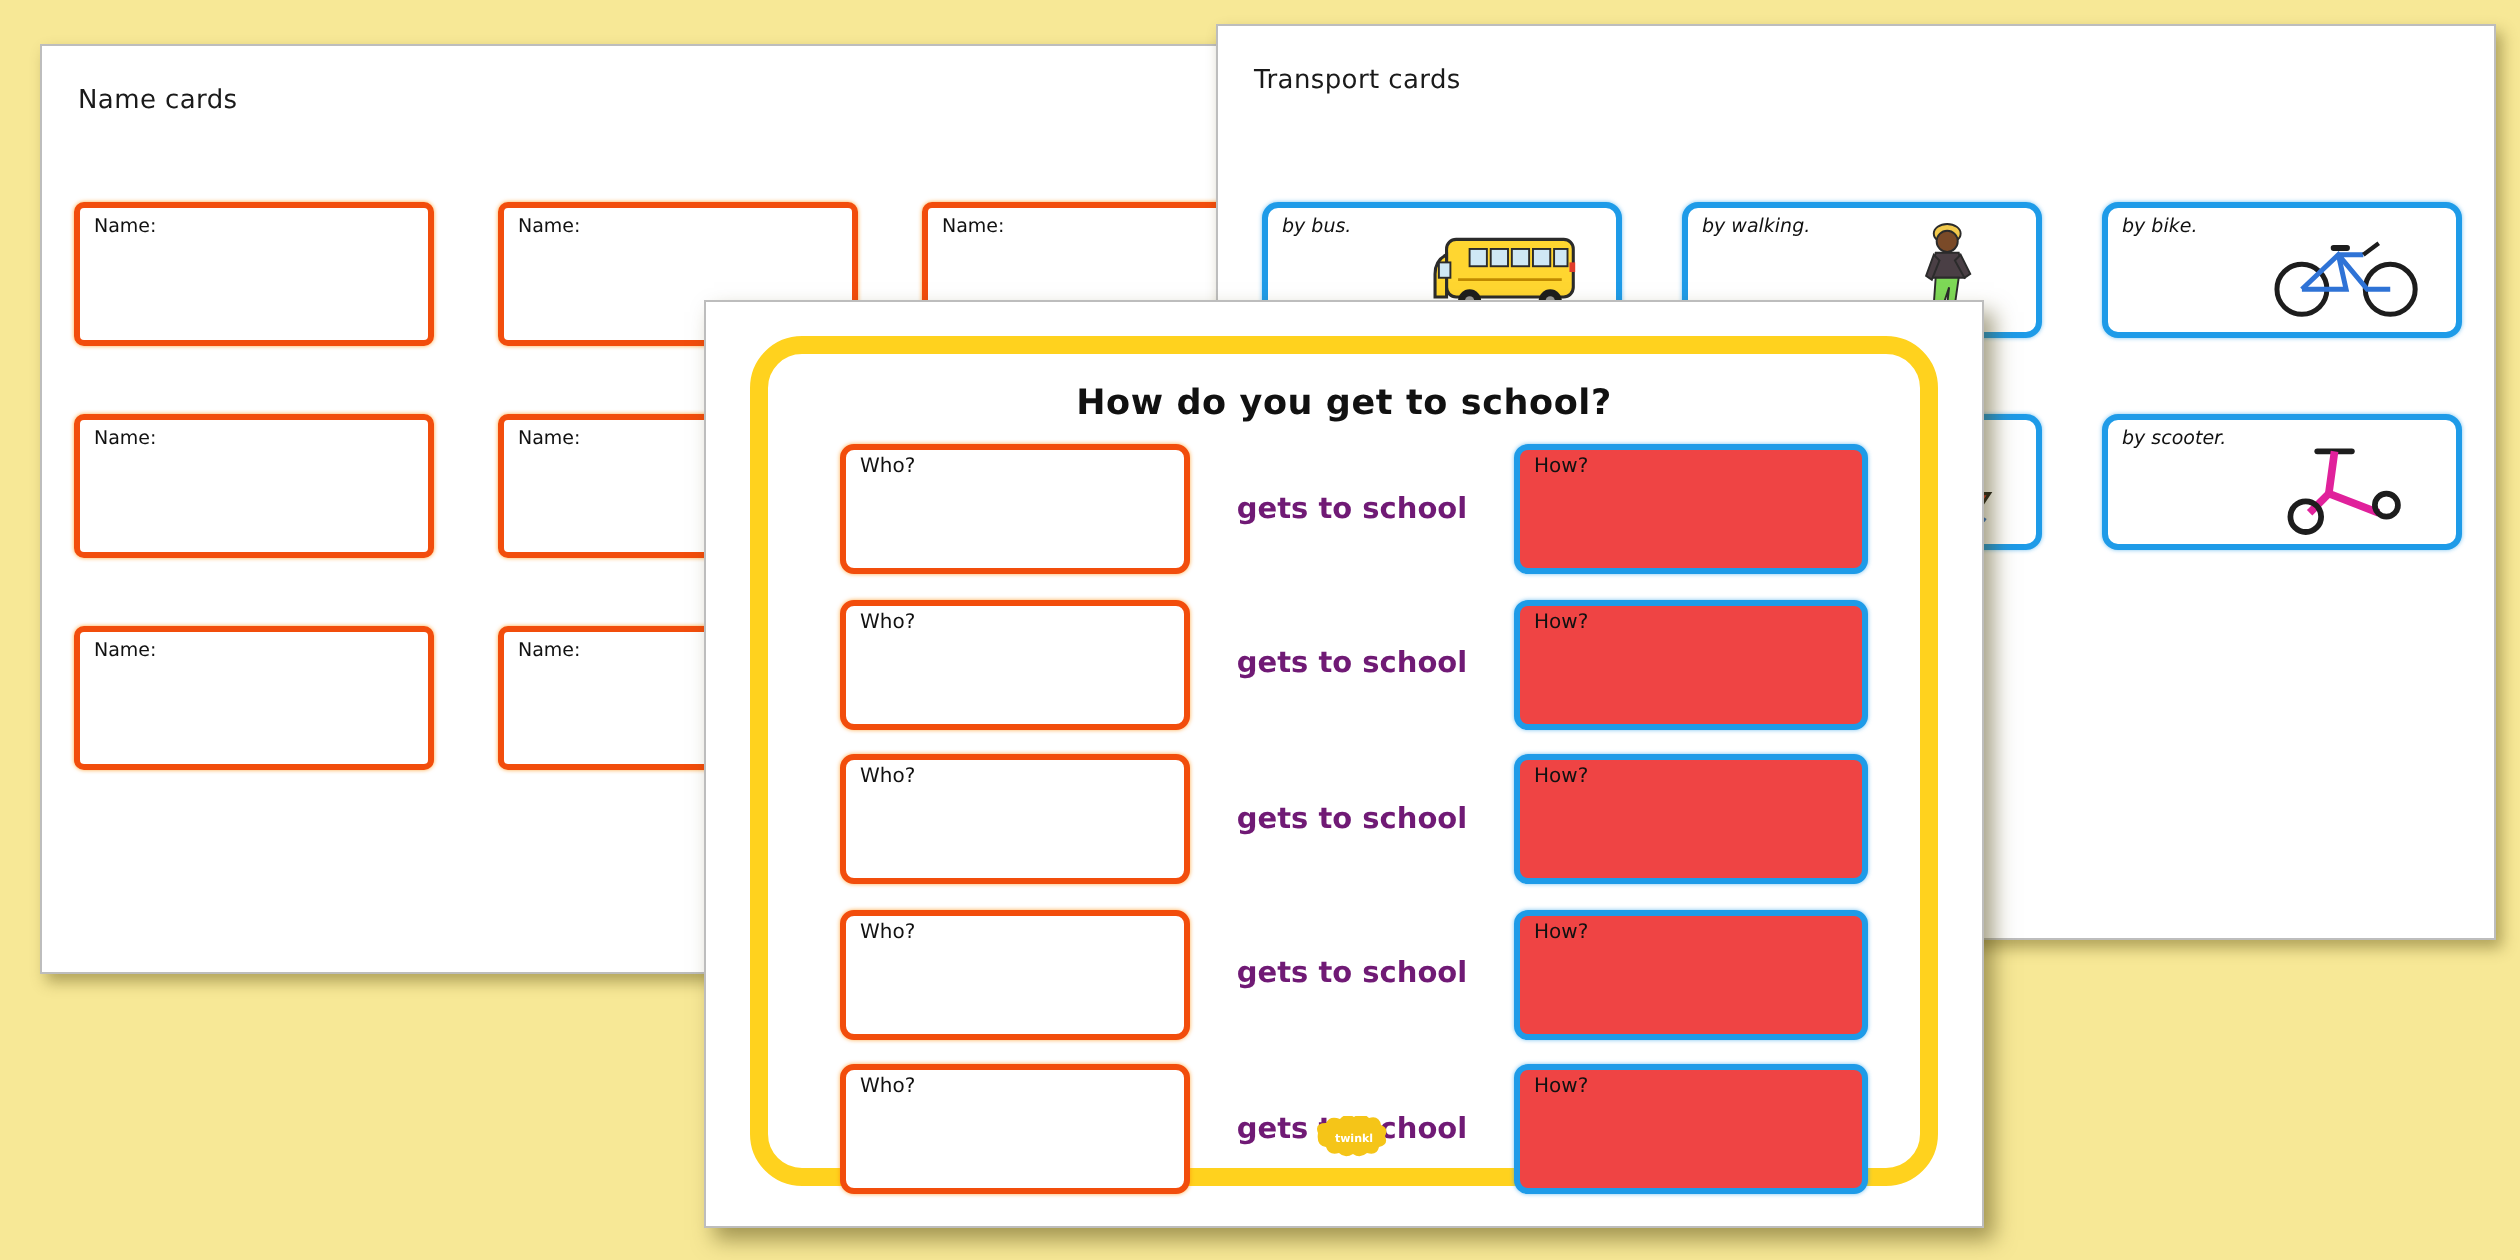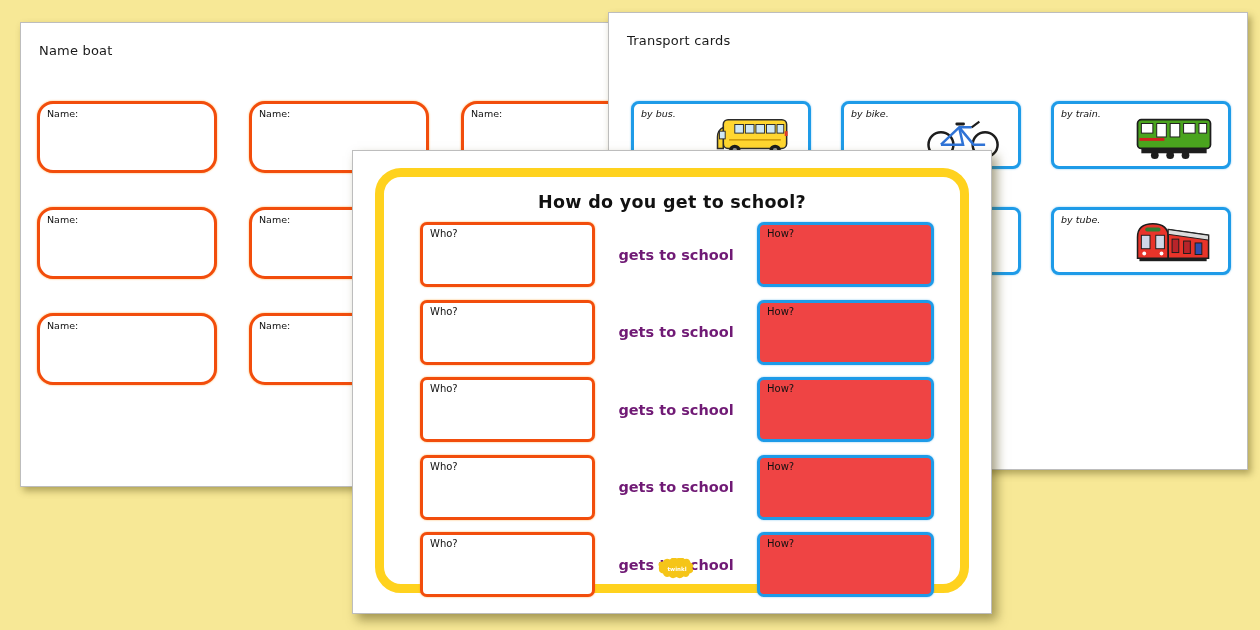--- a/index.html
+++ b/index.html
@@ -40,21 +40,21 @@
     left: 16px; top: 78px;
     width: 570px;
     display: grid;
     grid-template-columns: repeat(3, 180px);
     grid-template-rows: repeat(3, 72px);
     column-gap: 32px;
     row-gap: 34px;
   }
   .name-card {
     border: 3px solid #f24d0c;
-    border-radius: 16px;
+    border-radius: 5px;
     background: #fff;
     position: relative;
     box-shadow: 0 0 2px rgba(255,140,0,.75);
   }
   .name-card .lbl {
     position: absolute;
     left: 7px; top: 4px;
     font-size: 9.5px;
     color: #111;
   }
@@ -177,21 +177,21 @@
     bottom: -6px;
     width: 46px; height: 22px;
     z-index: 20;
   }
   .logo svg { width: 100%; height: 100%; display: block; }
 </style>
 </head>
 <body>
 
 <div class="sheet" id="name-sheet">
-  <div class="sheet-title">Name boat</div>
+  <div class="sheet-title">Name cards</div>
   <div class="name-grid">
     <div class="name-card">
         <span class="lbl">Name:</span>
       </div>
     <div class="name-card">
         <span class="lbl">Name:</span>
       </div>
     <div class="name-card">
         <span class="lbl">Name:</span>
       </div>
@@ -235,20 +235,35 @@
           <line x1="24" y1="33" x2="78" y2="33" stroke="#c08a00" stroke-width="1.4"></line>
           <circle cx="30" cy="44" r="6" fill="#1d1d1d"></circle>
             <circle cx="30" cy="44" r="2.4" fill="#9a9a9a"></circle>
           <circle cx="72" cy="44" r="6" fill="#1d1d1d"></circle>
             <circle cx="72" cy="44" r="2.4" fill="#9a9a9a"></circle>
           <rect x="82" y="24" width="3" height="5" fill="#e03c2a"></rect>
         </svg>
       </div>
     </div>
 
+    <div class="trans-card">
+      <span class="lbl">by walking.</span>
+      <div class="pic">
+        <svg viewBox="0 0 100 58">
+          <ellipse cx="60" cy="9" rx="7" ry="5" fill="#f2c94c" stroke="#2b2b2b" stroke-width="1"></ellipse>
+          <circle cx="60" cy="13" r="5.5" fill="#7a4a28" stroke="#2b2b2b" stroke-width="1"></circle>
+          <path d="M54 19 h12 l3 13 h-18z" fill="#4a3f45" stroke="#2b2b2b" stroke-width="1"></path>
+          <path d="M53 20 l-4 11 l3 2 l4 -10z" fill="#4a3f45" stroke="#2b2b2b" stroke-width="1"></path>
+          <path d="M67 20 l5 10 l-3 2 l-5 -9z" fill="#4a3f45" stroke="#2b2b2b" stroke-width="1"></path>
+          <path d="M54 32 h12 l-2 14 h-4 l1 -9 l-3 9 h-5z" fill="#7ed957" stroke="#2b2b2b" stroke-width="1"></path>
+          <path d="M52 46 h8 v4 h-9z" fill="#8a5a2b" stroke="#2b2b2b" stroke-width="1"></path>
+          <path d="M62 46 h8 v4 h-9z" fill="#8a5a2b" stroke="#2b2b2b" stroke-width="1"></path>
+        </svg>
+      </div>
+    </div>
 
 
     <div class="trans-card">
       <span class="lbl">by bike.</span>
       <div class="pic">
         <svg viewBox="0 0 100 58">
           <circle cx="26" cy="38" r="13" fill="none" stroke="#1d1d1d" stroke-width="2.6"></circle>
           <circle cx="72" cy="38" r="13" fill="none" stroke="#1d1d1d" stroke-width="2.6"></circle>
           <path d="M26 38 L45 20 L60 38 L72 38 M45 20 L58 20" fill="none" stroke="#2f73d6" stroke-width="2.6"></path>
           <path d="M45 20 L49 38 L26 38" fill="none" stroke="#2f73d6" stroke-width="2.6"></path>

